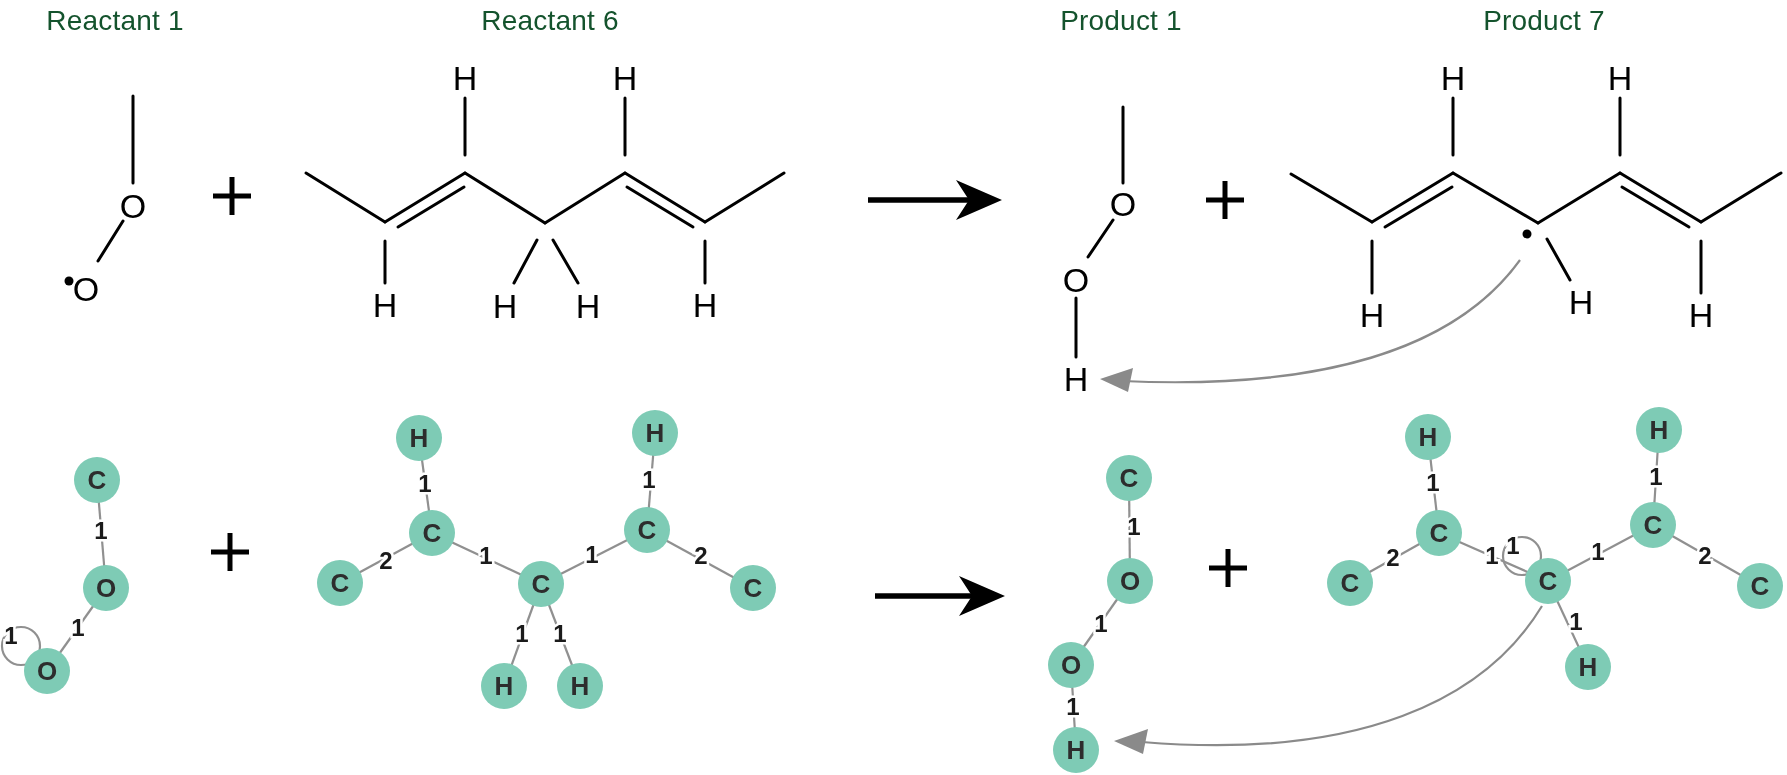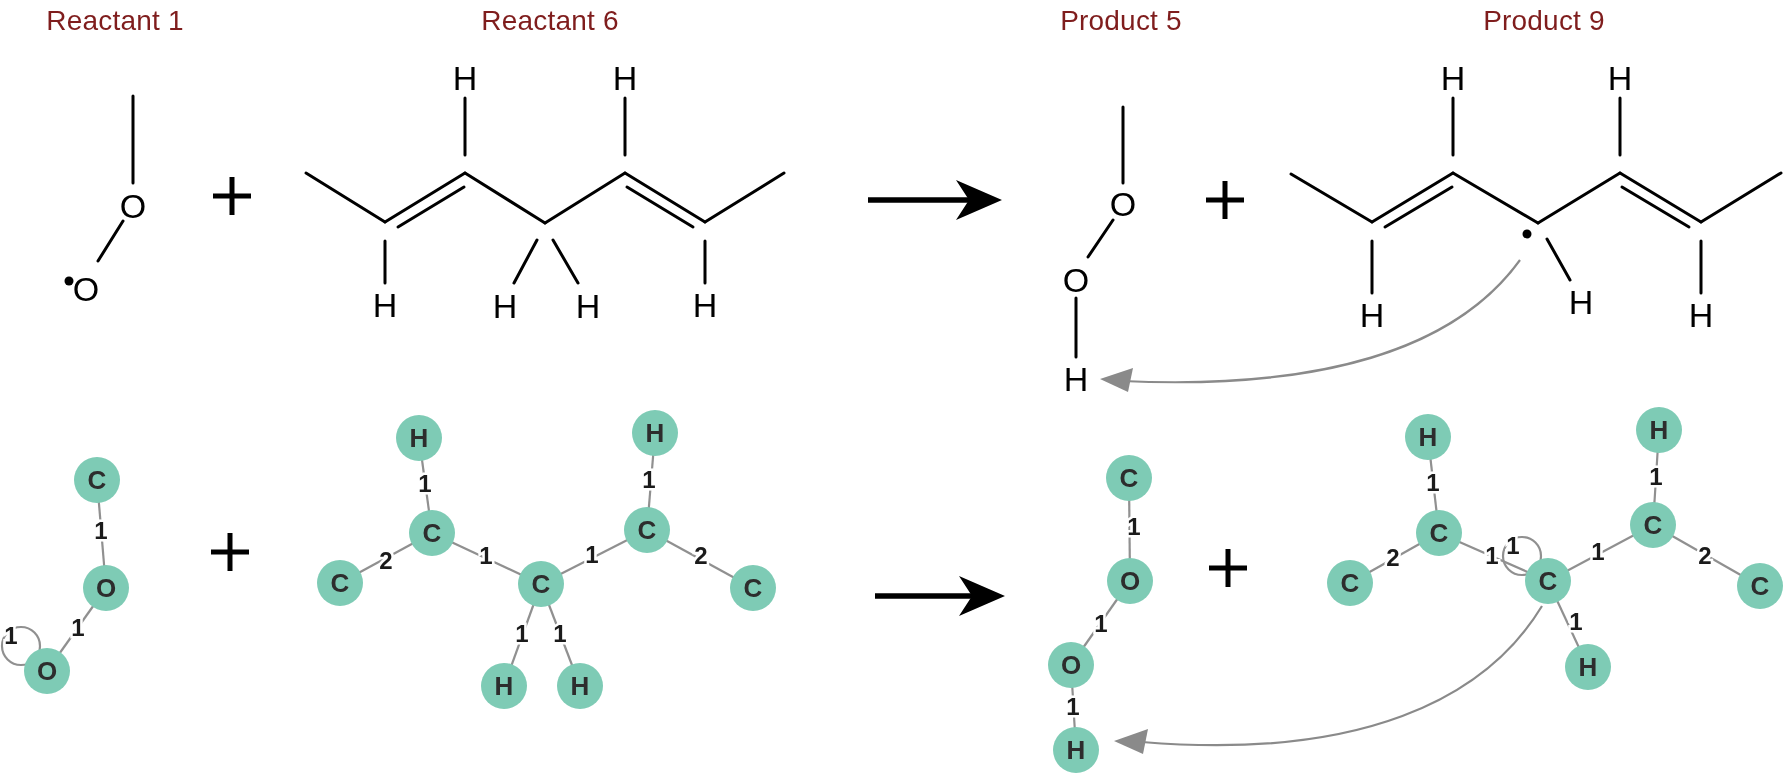--- a/index.html
+++ b/index.html
@@ -1,20 +1,20 @@
 <!DOCTYPE html>
 <html><head>
 <meta charset="utf-8">
 <style>
   html,body{margin:0;padding:0;background:#ffffff;}
   .canvas{position:relative;width:1787px;height:775px;background:#fff;overflow:hidden;
           font-family:"Liberation Sans",sans-serif;}
   svg{position:absolute;left:0;top:0;}
   svg text{font-family:"Liberation Sans",sans-serif;}
-  .hdr{position:absolute;top:5px;transform:translateX(-50%);font-size:28px;color:#7f1d1d;
+  .hdr{position:absolute;top:5px;transform:translateX(-50%);font-size:28px;color:#14532d;
        white-space:nowrap;letter-spacing:0.2px;}
 </style>
 </head>
 <body>
 
 <div class="canvas">
   <svg id="scene" width="1787" height="775" viewBox="0 0 1787 775">
       <g>
         <line x1="133" y1="96" x2="133" y2="183" stroke="#000000" stroke-width="3" stroke-linecap="round"></line>
         <line x1="123" y1="221" x2="98" y2="261" stroke="#000000" stroke-width="3" stroke-linecap="round"></line>
@@ -202,15 +202,15 @@
         <line x1="230" y1="533" x2="230" y2="571" stroke="#000000" stroke-width="5"></line>
       </g>
       <g aria-label="+">
         <line x1="1209" y1="568" x2="1247" y2="568" stroke="#000000" stroke-width="5"></line>
         <line x1="1228" y1="549" x2="1228" y2="587" stroke="#000000" stroke-width="5"></line>
       </g>
     </svg>
 
   <div class="hdr" style="left:115px">Reactant 1</div>
   <div class="hdr" style="left:550px">Reactant 6</div>
-  <div class="hdr" style="left:1121px">Product 5</div>
-  <div class="hdr" style="left:1544px">Product 9</div>
+  <div class="hdr" style="left:1121px">Product 1</div>
+  <div class="hdr" style="left:1544px">Product 7</div>
 </div>
 
 </body></html>

